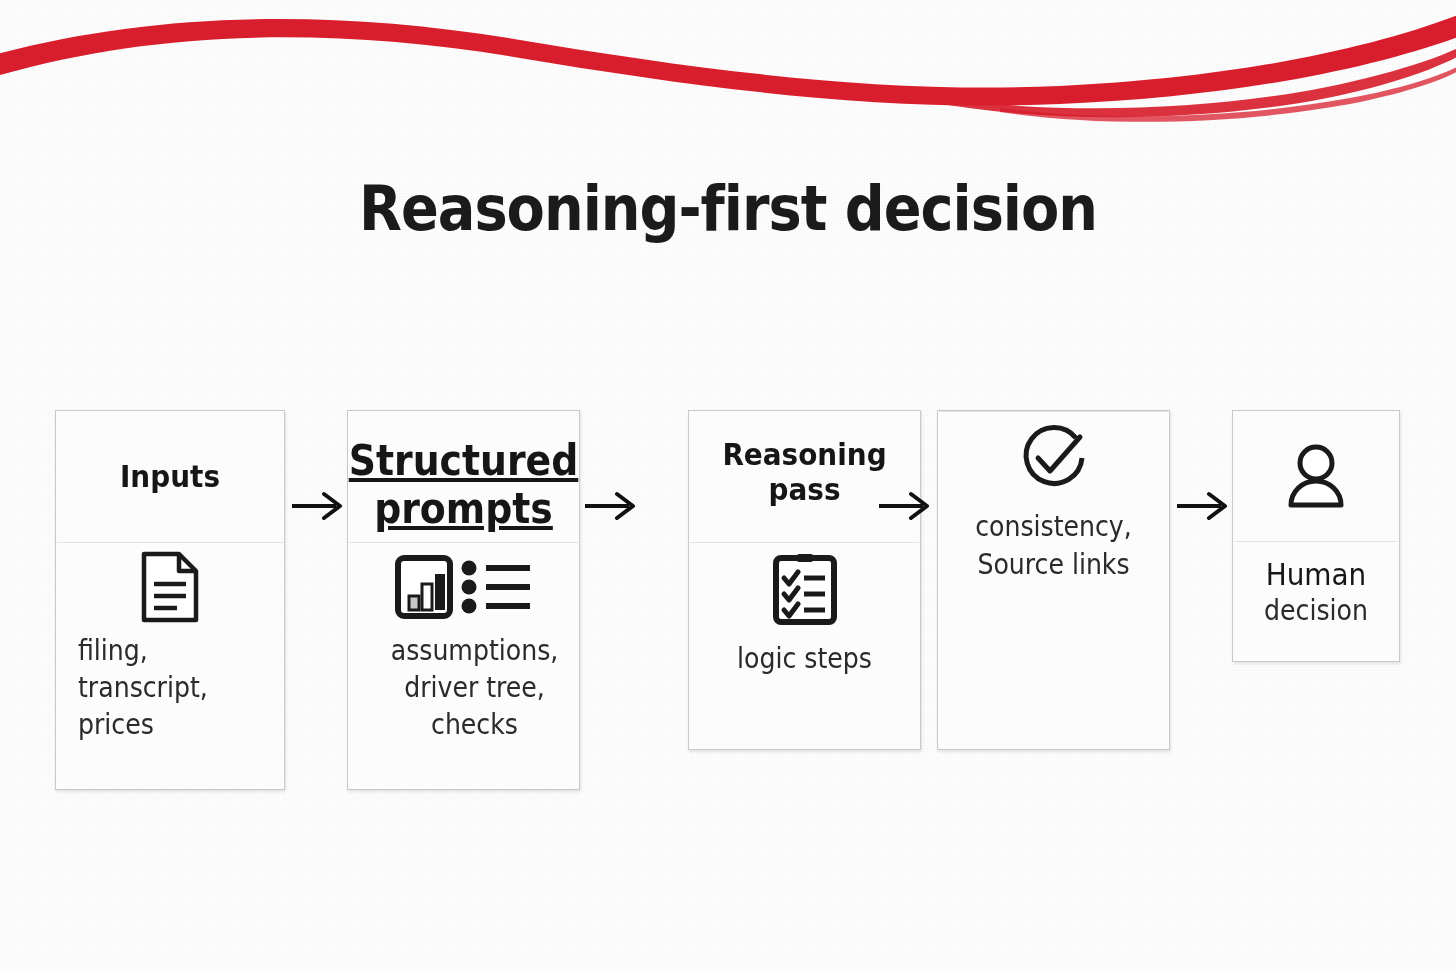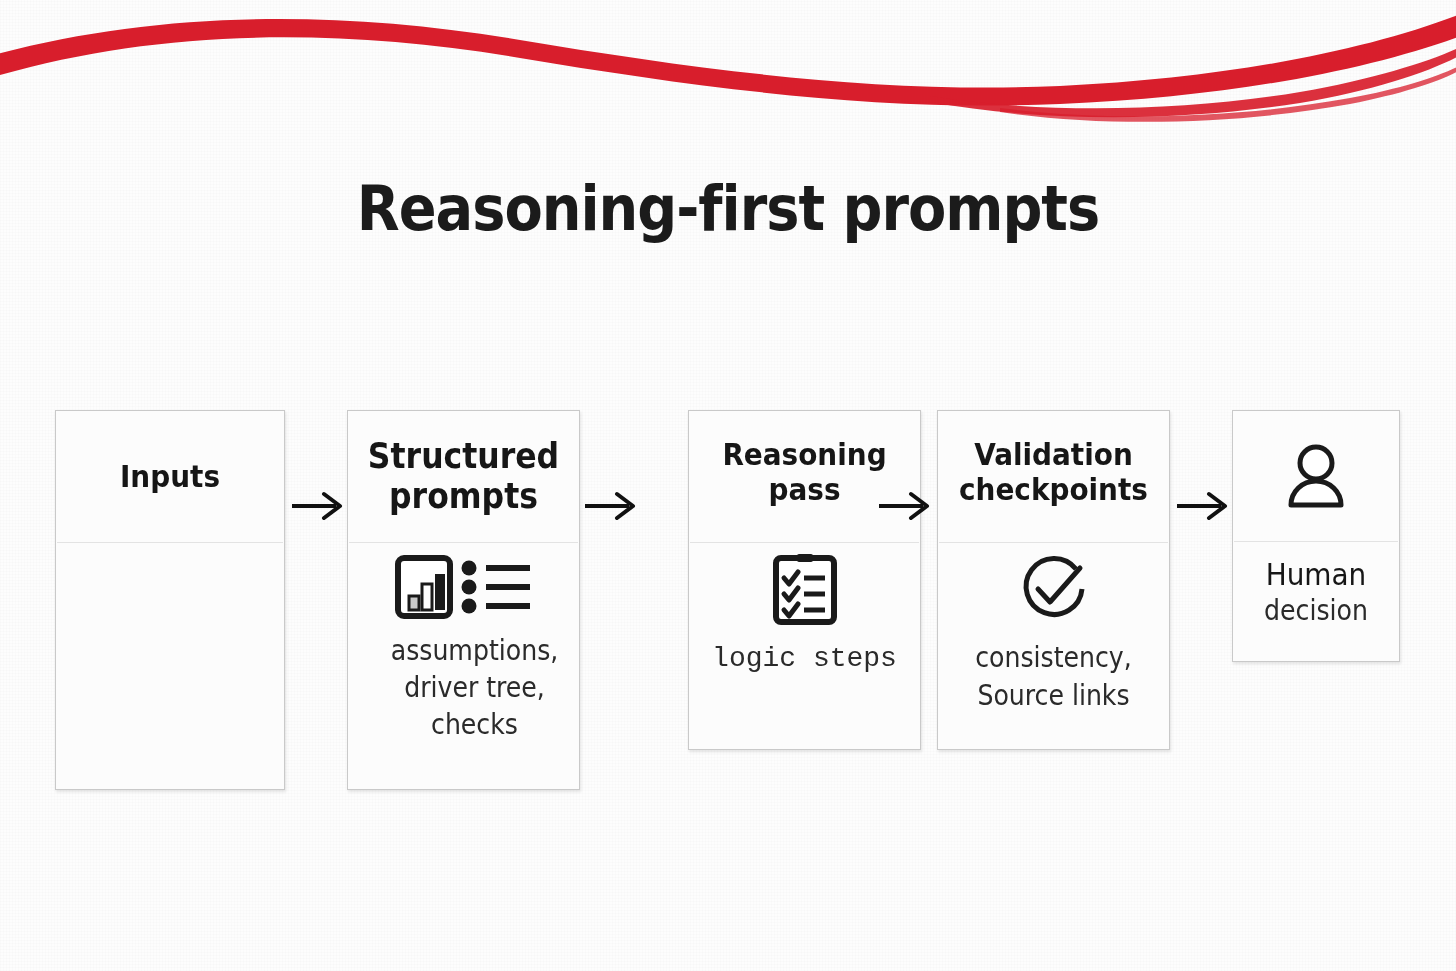--- a/index.html
+++ b/index.html
@@ -60,29 +60,29 @@
   .body-text{ line-height:1.32; }
 
   
   #node1{ left:55px; top:410px; width:230px; height:380px; }
   #node1 .node-head{ padding-top:48px; font-size:31px; height:131px; }
   #node1 .icon-wrap{ height:88px; }
   #node1 .body-text{ padding:2px 0 0 22px; font-size:28px; text-align:left; }
 
   
   #node2{ left:347px; top:410px; width:233px; height:380px; }
-  #node2 .node-head{ padding-top:26px; font-size:35px; height:131px; }
+  #node2 .node-head{ padding-top:26px; font-size:42px; height:131px;text-decoration:underline; }
   #node2 .icon-wrap{ height:88px; }
   #node2 .body-text{ padding:2px 0 0 22px; font-size:28px; text-align:center; }
 
   
   #node3{ left:640px; top:410px; width:233px; height:340px;margin-left:48px; }
   #node3 .node-head{ padding-top:26px; font-size:31px; height:131px; }
   #node3 .icon-wrap{ height:92px; }
-  #node3 .body-text{ padding:6px 0 0 0; font-size:28px; text-align:center;font-family:Liberation Mono, monospace; }
+  #node3 .body-text{ padding:6px 0 0 0; font-size:28px; text-align:center; }
 
   
   #node4{ left:937px; top:410px; width:233px; height:340px; }
   #node4 .node-head{ padding-top:26px; font-size:31px; height:131px; }
   #node4 .icon-wrap{ height:92px; }
   #node4 .body-text{ padding:4px 0 0 0; font-size:28px; text-align:center; line-height:1.35; }
 
   
   #node5{ left:1232px; top:410px; width:168px; height:252px; }
   #node5 .icon-wrap{ height:130px; }
@@ -100,27 +100,41 @@
 <body>
 
 <div class="canvas"></div>
 
 <svg class="swoosh" viewBox="0 0 1456 140" preserveAspectRatio="none">
   <path d="M -10 78 C 150 30, 330 26, 520 58 C 700 88, 880 112, 1060 104 C 1230 97, 1370 70, 1466 34 L 1466 12 C 1370 50, 1230 78, 1060 86 C 880 94, 700 70, 520 40 C 330 8, 150 12, -10 56 Z" fill="#d81e2c"></path>
   <path d="M 930 96 C 1040 114, 1180 112, 1300 92 C 1380 78, 1440 58, 1466 44 L 1466 52 C 1440 68, 1380 90, 1300 103 C 1180 122, 1040 122, 930 102 Z" fill="#d81e2c" opacity="0.92"></path>
   <path d="M 1000 108 C 1110 122, 1240 118, 1350 98 C 1410 87, 1450 72, 1466 62 L 1466 66 C 1450 78, 1410 92, 1350 104 C 1240 124, 1110 128, 1000 112 Z" fill="#d81e2c" opacity="0.75"></path>
 </svg>
 
-<div class="title">Reasoning-first prompts</div>
+<div class="title">Reasoning-first decision</div>
 
 <div class="flow">
 
   <div class="node" id="node1">
     <div class="node-head">Inputs</div>
     <div class="divider"></div>
+    <div class="node-body">
+      <div class="icon-wrap">
+        <svg width="62" height="74" viewBox="0 0 62 74">
+          <path d="M5 4 H40 L57 21 V70 H5 Z" fill="#ffffff" stroke="#1a1a1a" stroke-width="4.5" stroke-linejoin="round"></path>
+          <path d="M40 4 V21 H57" fill="none" stroke="#1a1a1a" stroke-width="4.5" stroke-linejoin="round"></path>
+          <line x1="15" y1="34" x2="47" y2="34" stroke="#1a1a1a" stroke-width="4.5"></line>
+          <line x1="15" y1="46" x2="47" y2="46" stroke="#1a1a1a" stroke-width="4.5"></line>
+          <line x1="15" y1="58" x2="38" y2="58" stroke="#1a1a1a" stroke-width="4.5"></line>
+        </svg>
+      </div>
+      <div class="body-text" style="white-space:pre-line">filing,
+transcript,
+prices</div>
+    </div>
   </div>
 
   <div class="node" id="node2">
     <div class="node-head" style="white-space:pre-line">Structured
 prompts</div>
     <div class="divider"></div>
     <div class="node-body">
       <div class="icon-wrap">
         <svg width="140" height="70" viewBox="0 0 140 70">
           <rect x="4" y="6" width="52" height="58" rx="6" fill="#ffffff" stroke="#1a1a1a" stroke-width="6"></rect>
@@ -156,22 +170,20 @@
           <line x1="32" y1="26" x2="53" y2="26" stroke="#1a1a1a" stroke-width="5"></line>
           <line x1="32" y1="42" x2="53" y2="42" stroke="#1a1a1a" stroke-width="5"></line>
           <line x1="32" y1="58" x2="53" y2="58" stroke="#1a1a1a" stroke-width="5"></line>
         </svg>
       </div>
       <div class="body-text" style="white-space:pre-line">logic steps</div>
     </div>
   </div>
 
   <div class="node" id="node4">
-    <div class="node-head" style="white-space:pre-line">Validation
-checkpoints</div>
     <div class="divider"></div>
     <div class="node-body">
       <div class="icon-wrap">
         <svg width="76" height="76" viewBox="0 0 76 76">
           <path d="M60 18 A28 28 0 1 0 66 38" fill="none" stroke="#1a1a1a" stroke-width="5"></path>
           <path d="M22 38 l12 13 l30 -34" fill="none" stroke="#1a1a1a" stroke-width="5" stroke-linecap="round" stroke-linejoin="round"></path>
         </svg>
       </div>
       <div class="body-text" style="white-space:pre-line">consistency,
 Source links</div>

